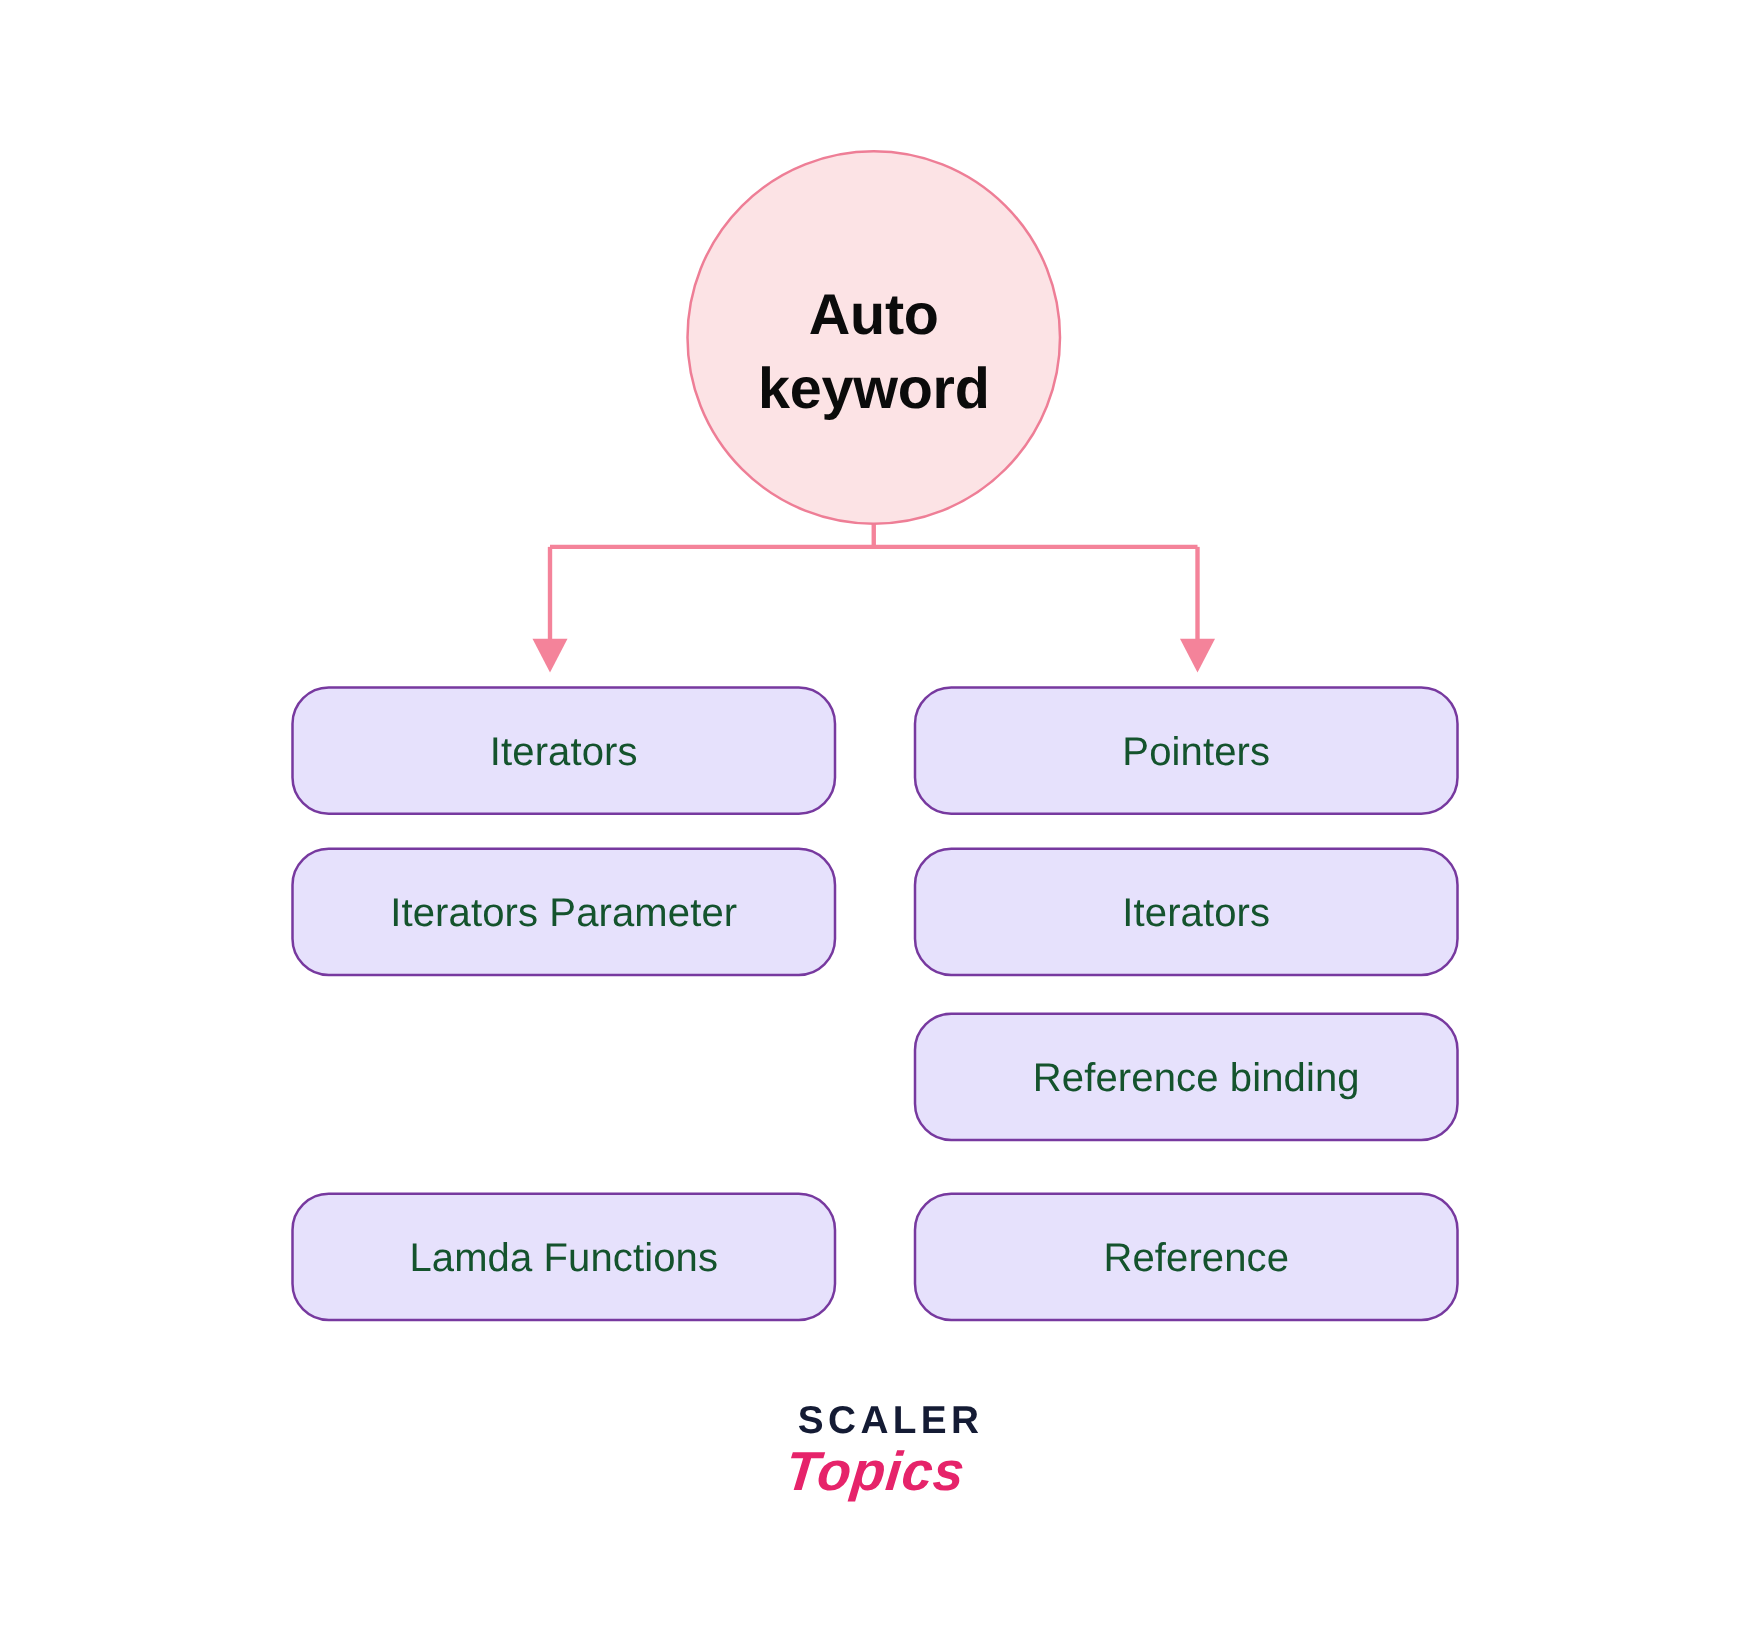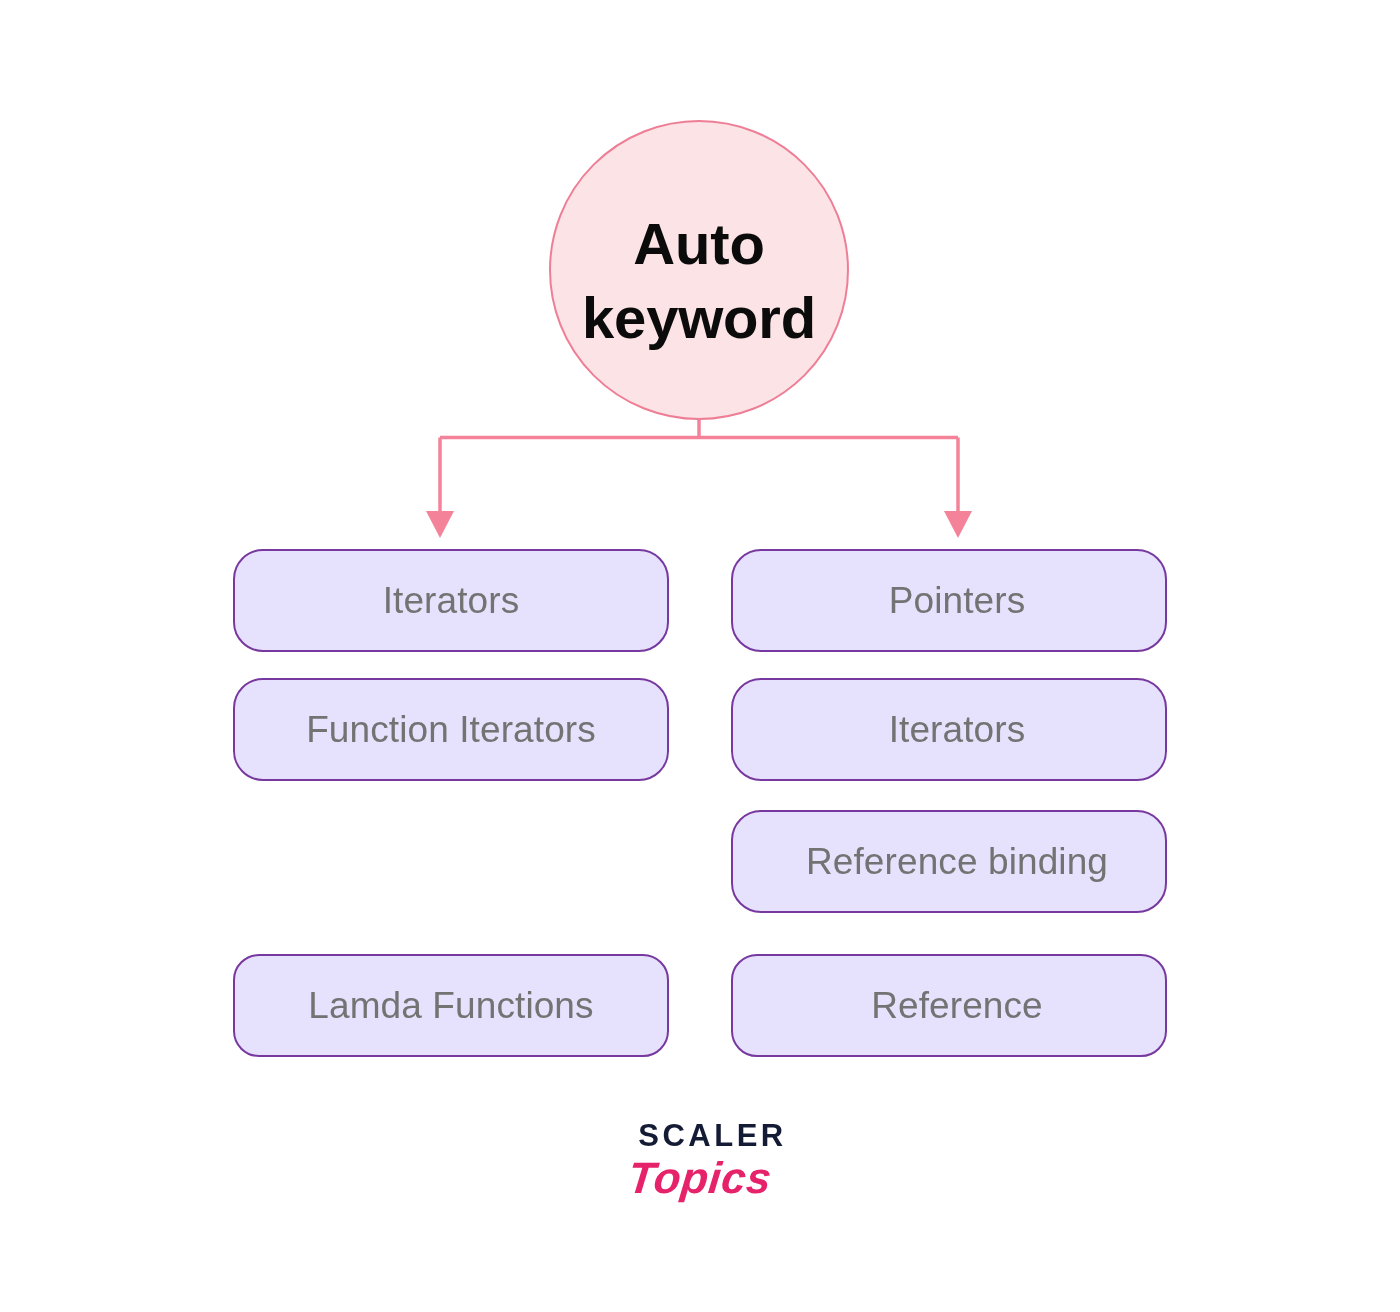--- a/index.html
+++ b/index.html
@@ -33,21 +33,21 @@
     border-radius: 50%;
     background: #FCE3E5;
     border: 2px solid #EE7E96;
     box-sizing: border-box;
     display: flex;
     align-items: center;
     justify-content: center;
     z-index: 3;
   }
   .root-label {
-    font-size: 58px;
+    font-size: 46px;
     font-weight: bold;
     color: #0B0B0B;
     line-height: 1.28;
     text-align: center;
     letter-spacing: -0.2px;
     white-space: pre-line;
     margin-top: 22px;
   }
 
   
@@ -69,34 +69,34 @@
     background: #E6E1FC;
     border: 2.5px solid #77399F;
     border-radius: 30px;
     box-sizing: border-box;
     display: flex;
     align-items: center;
     justify-content: center;
     z-index: 2;
   }
   .leaf-label {
-    font-size: 37px;
-    color: #737373;
+    font-size: 32px;
+    color: #14532d;
     line-height: 1;
     text-align: right;
     letter-spacing: 0.1px;
   }
 
   .col-left  { left: 233px; }
   .col-right { left: 731px; padding-left: 16px; }
 
   .row-1 { top: 549px; }
   .row-2 { top: 678px; }
   .row-3 { top: 810px; }
-  .row-4 { top: 954px; border-radius: 26px; }
+  .row-4 { top: 954px; }
 
   
   .logo {
     position: absolute;
     left: 0;
     top: 1120px;
     width: 1400px;
     text-align: center;
     z-index: 2;
   }
@@ -144,21 +144,21 @@
 
   <div class="root-node">
     <div class="root-label">Auto
 keyword</div>
   </div>
 
   <div class="leaf-box col-left row-1">
     <span class="leaf-label">Iterators</span>
   </div>
   <div class="leaf-box col-left row-2">
-    <span class="leaf-label">Function Iterators</span>
+    <span class="leaf-label">Iterators Parameter</span>
   </div>
   <div class="leaf-box col-left row-4">
     <span class="leaf-label">Lamda Functions</span>
   </div>
 
   <div class="leaf-box col-right row-1">
     <span class="leaf-label">Pointers</span>
   </div>
   <div class="leaf-box col-right row-2">
     <span class="leaf-label">Iterators</span>

